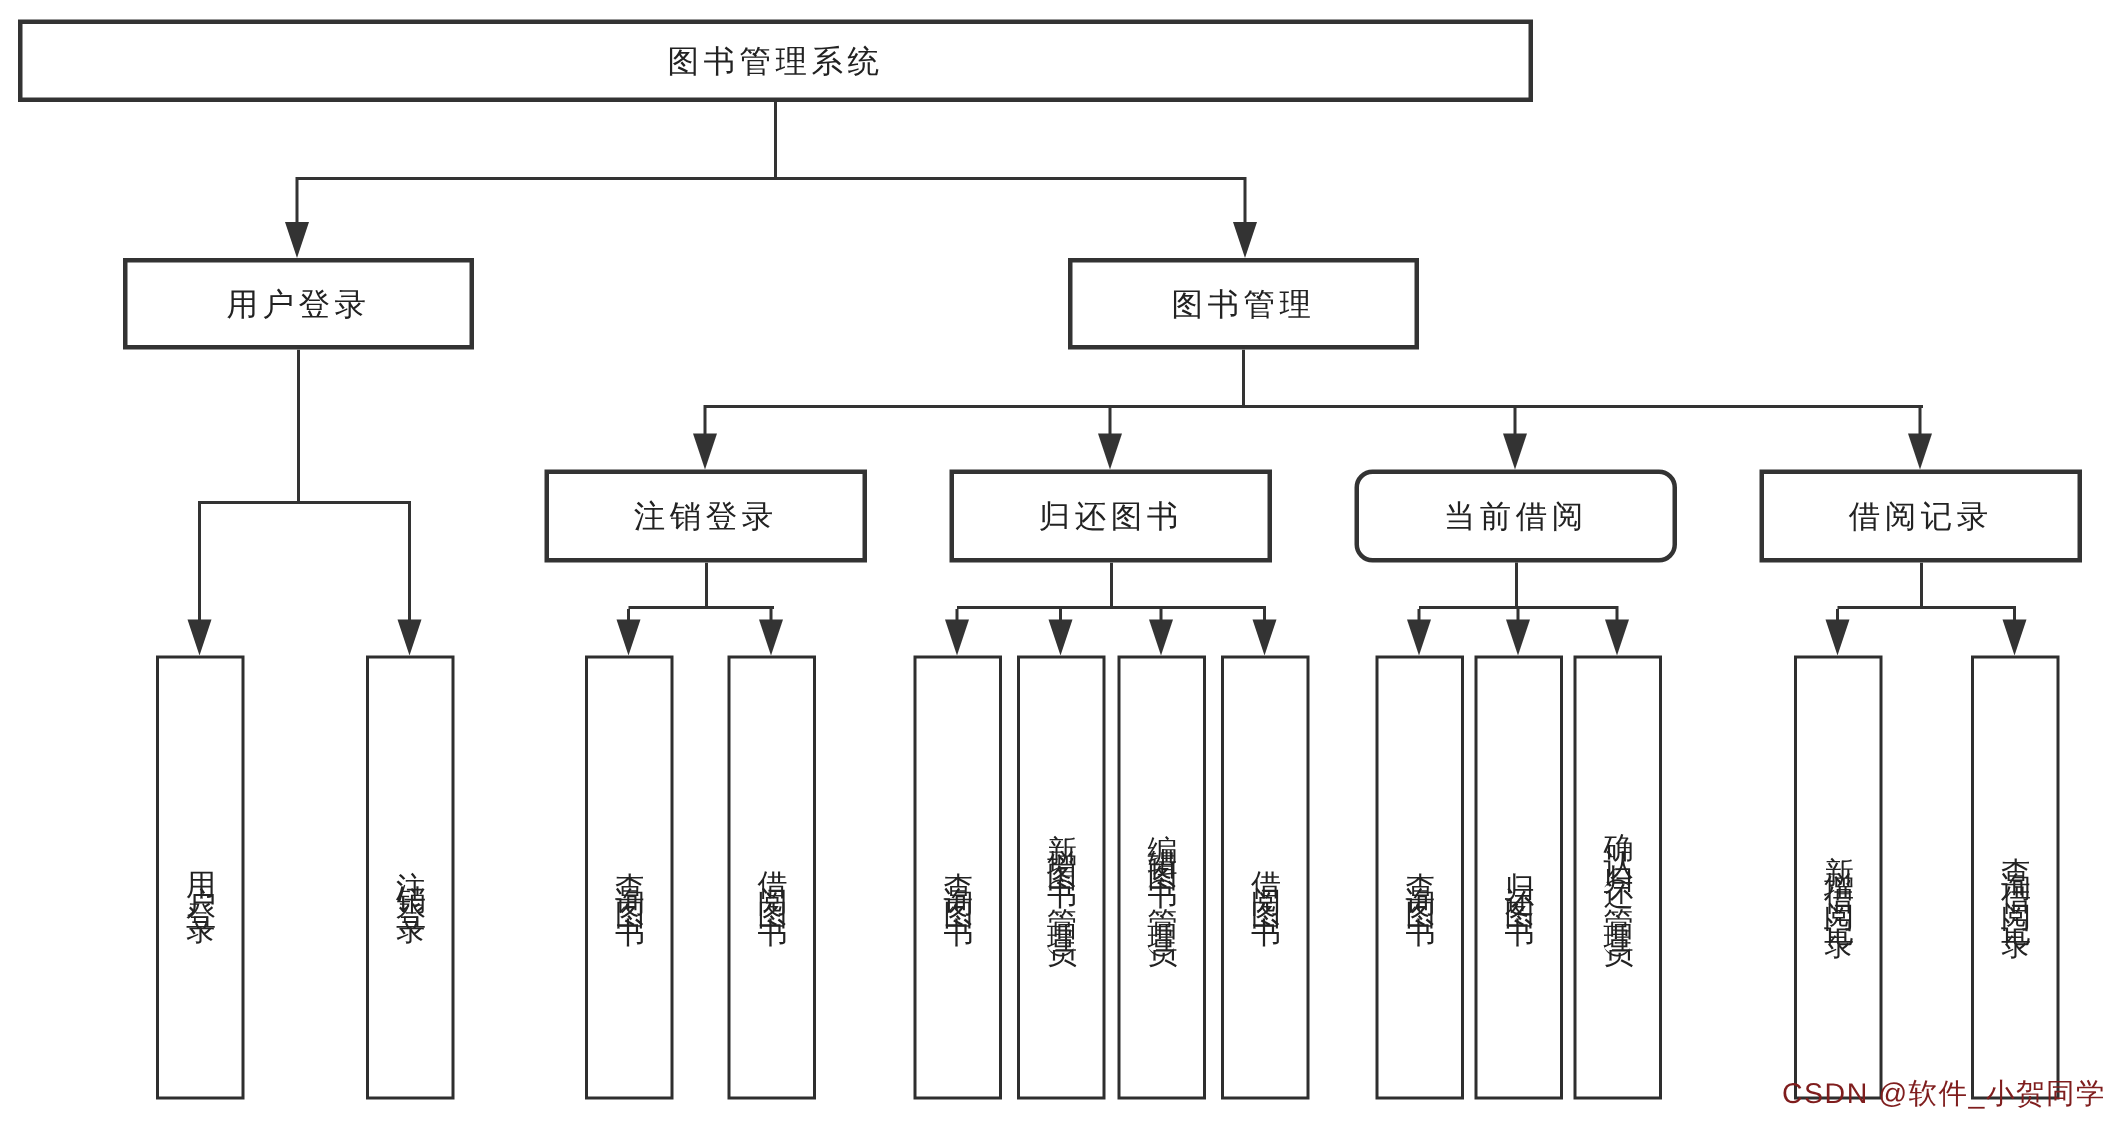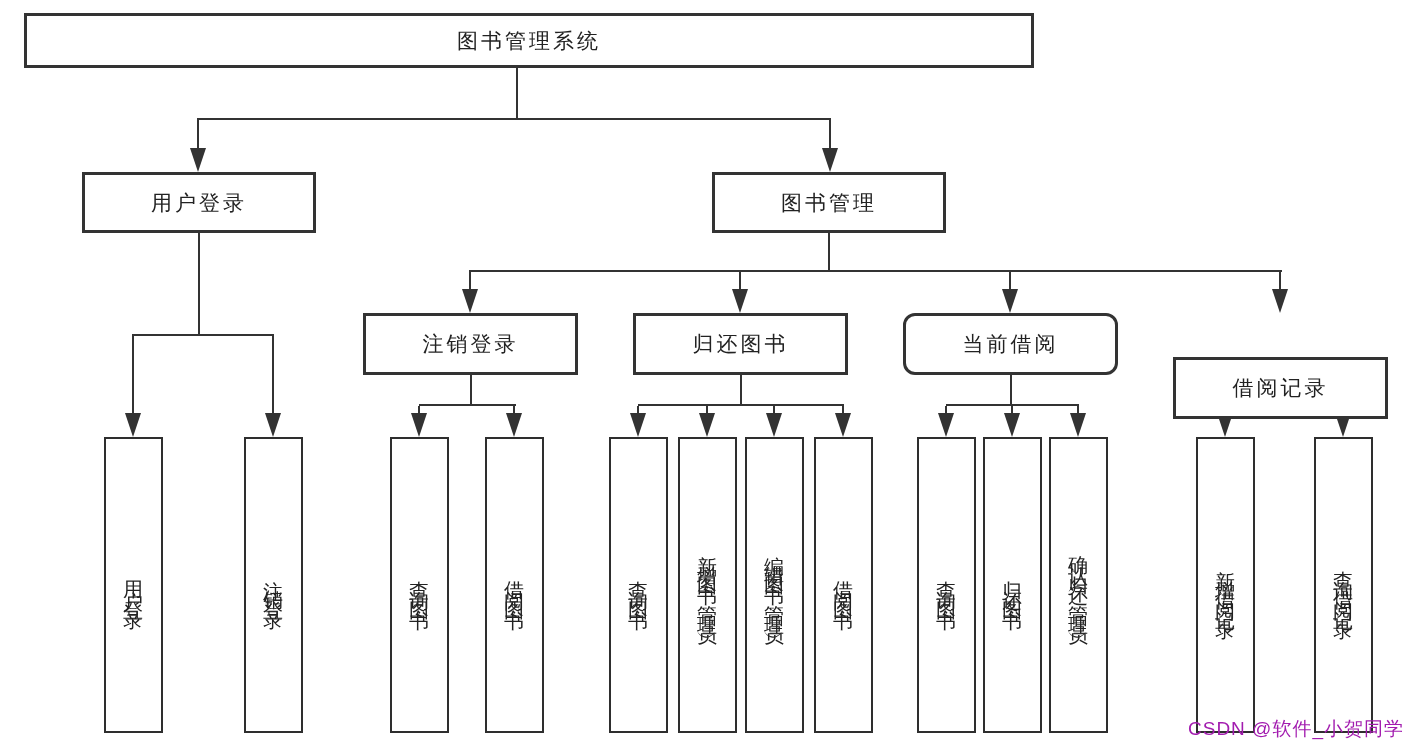--- a/index.html
+++ b/index.html
@@ -26,21 +26,21 @@
     border: 3px solid #333333;
     color: #222222;
     display: flex;
     align-items: center;
     justify-content: center;
     font-size: 21px;
     letter-spacing: 3px;
     z-index: 2;
     box-sizing: content-box;
   }
-  .root  { left: 24px;  top: 13px;  width: 1004px; height: 49px; }
+  .root  { left: 12px;  top: 13px;  width: 1004px; height: 49px; }
   .lvl2  { top: 172px; width: 228px; height: 55px; }
   .lvl3  { top: 313px; width: 209px; height: 56px; }
   .leaf {
     position: absolute;
     top: 437px;
     width: 55px;
     height: 292px;
     background: #ffffff;
     border: 2px solid #2e2e2e;
     display: flex;
@@ -74,21 +74,21 @@
     border-right: 8px solid transparent;
     border-top: 24px solid #333333;
     z-index: 1;
   }
   
   .watermark {
     position: absolute;
     top: 716px;
     left: 1188px;
     font-size: 19px;
-    color: #a21caf;
+    color: #7f1d1d;
     letter-spacing: 1px;
     z-index: 3;
     white-space: nowrap;
   }
 </style>
 </head>
 <body>
 
 <div class="canvas">
 
@@ -118,21 +118,21 @@
   <div class="vline" style="left:1009px; top:272px; height:18px;"></div>
   <div class="vline" style="left:1279px; top:272px; height:18px;"></div>
   <div class="arrow" style="left:462px;  top:289px;"></div>
   <div class="arrow" style="left:732px;  top:289px;"></div>
   <div class="arrow" style="left:1002px; top:289px;"></div>
   <div class="arrow" style="left:1272px; top:289px;"></div>
 
   <div class="box lvl3" style="left:363px;">注销登录</div>
   <div class="box lvl3" style="left:633px;">归还图书</div>
   <div class="box lvl3" style="left:903px;border-radius:12px;">当前借阅</div>
-  <div class="box lvl3" style="left:1173px;margin-top:44px;">借阅记录</div>
+  <div class="box lvl3" style="left:1173px;">借阅记录</div>
 
   <div class="vline" style="left:470px; top:375px; height:31px;"></div>
   <div class="hline" style="left:419px; top:404px; width:97px;"></div>
   <div class="vline" style="left:418px; top:406px; height:9px;"></div>
   <div class="vline" style="left:513px; top:406px; height:9px;"></div>
   <div class="arrow" style="left:411px; top:413px;"></div>
   <div class="arrow" style="left:506px; top:413px;"></div>
 
   <div class="vline" style="left:740px; top:375px; height:31px;"></div>
   <div class="hline" style="left:638px; top:404px; width:206px;"></div>

